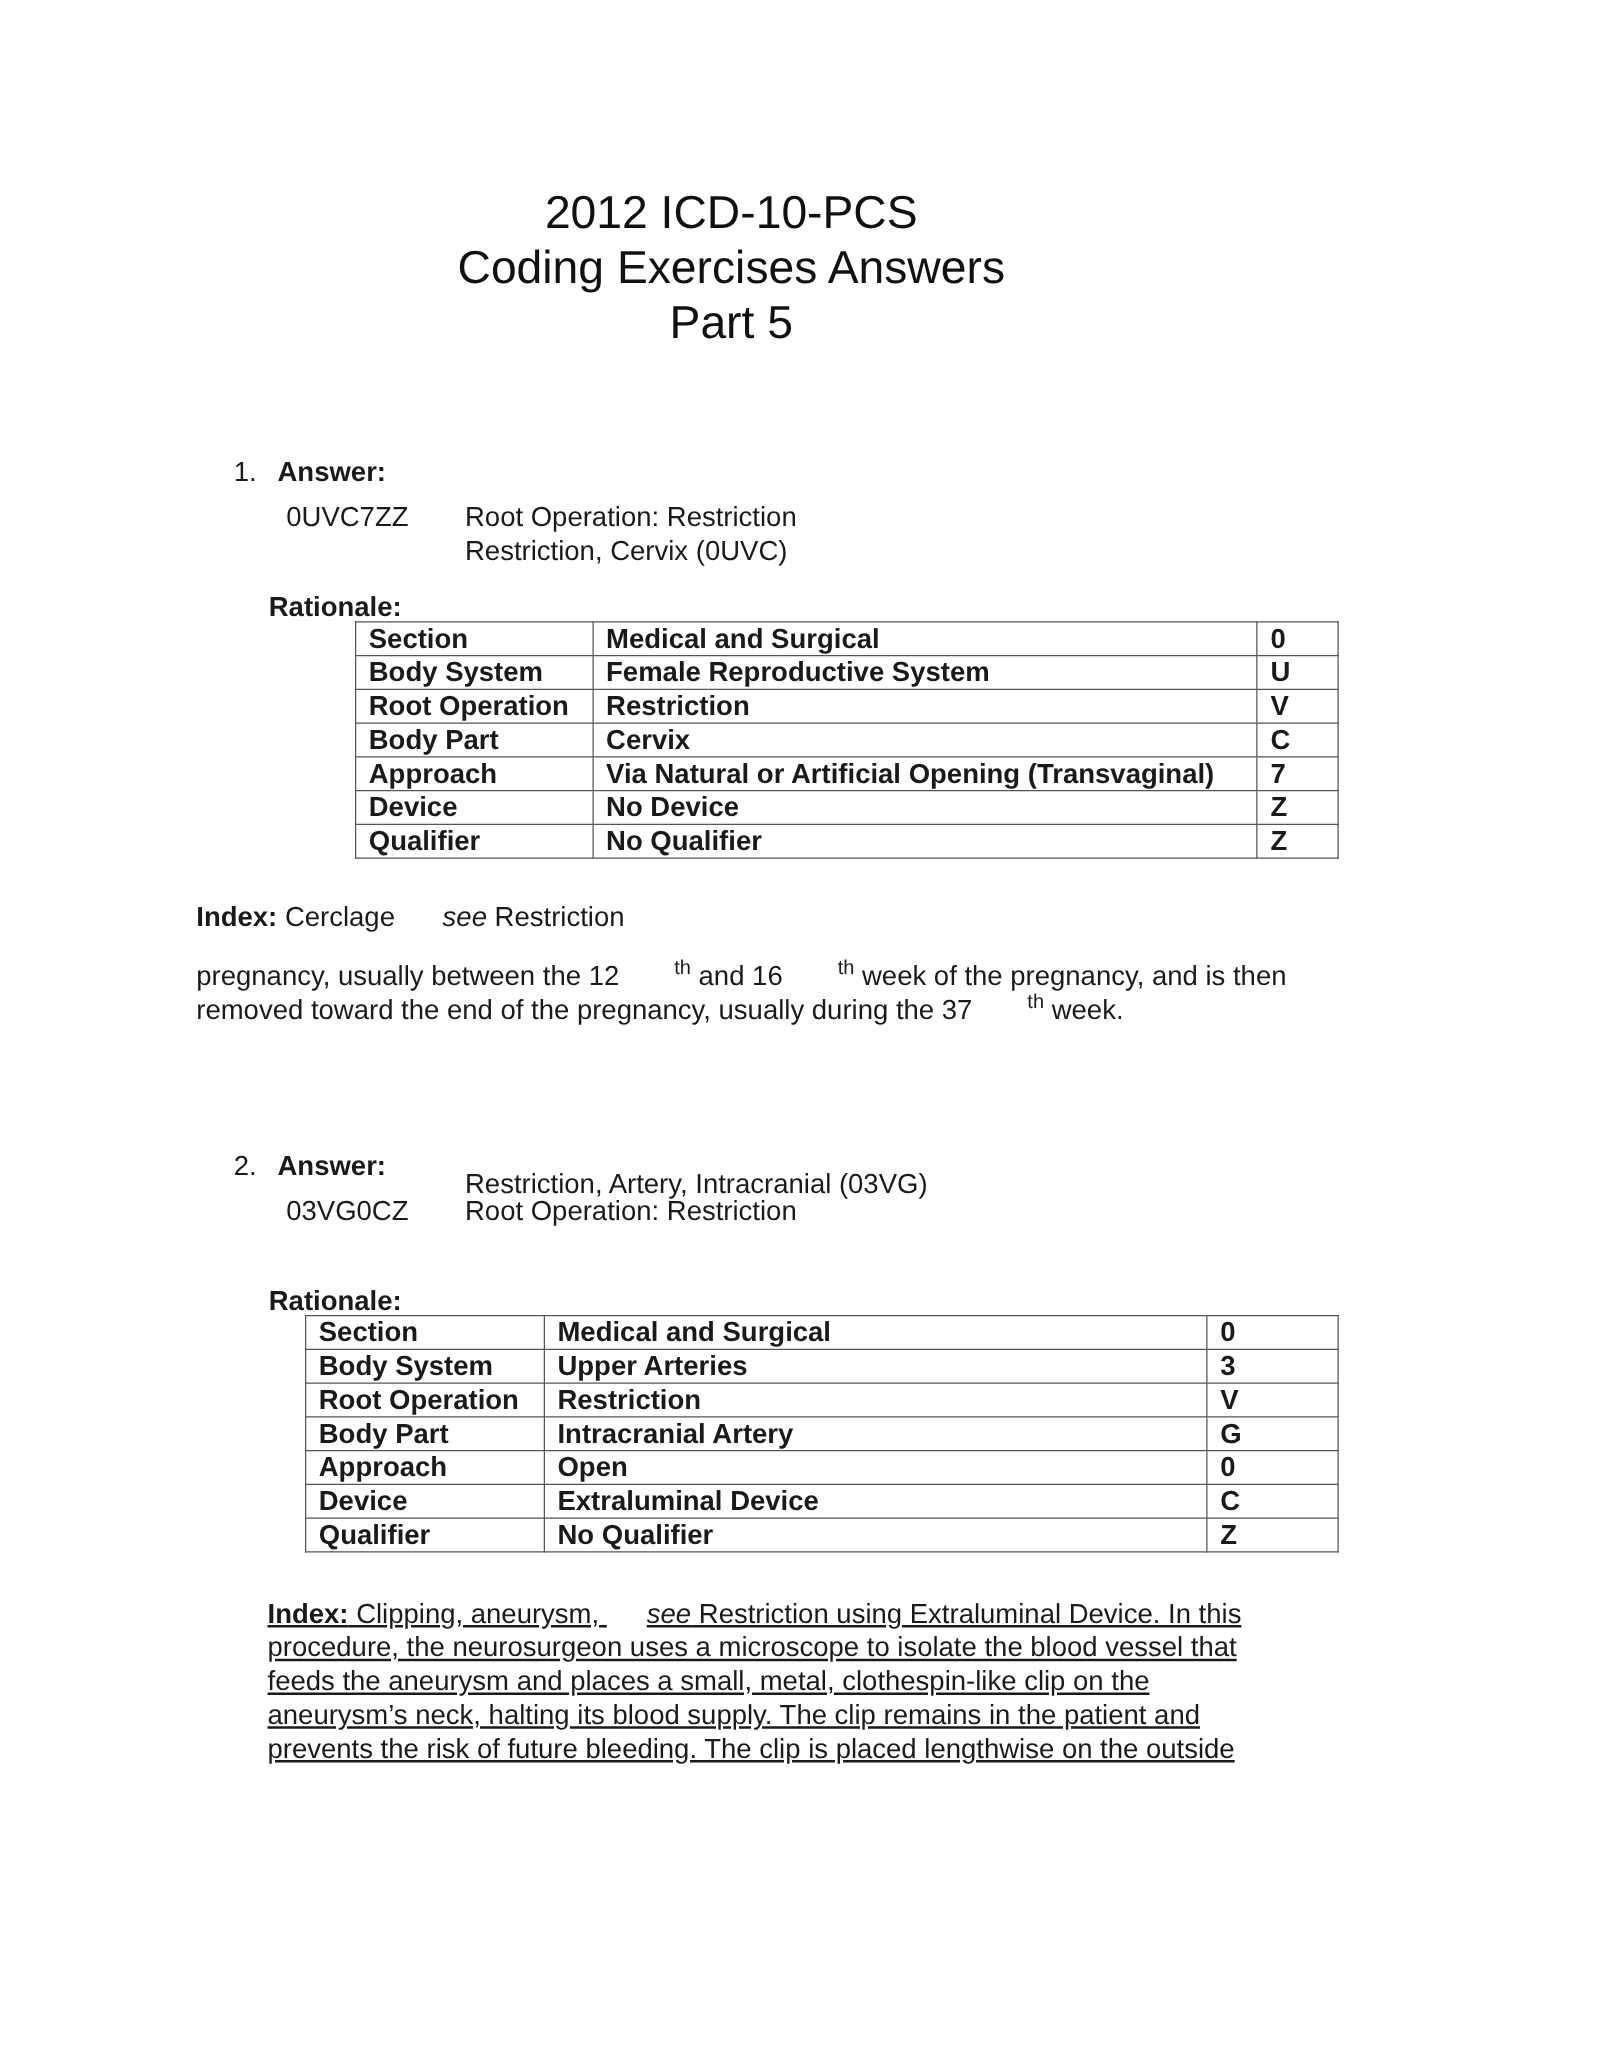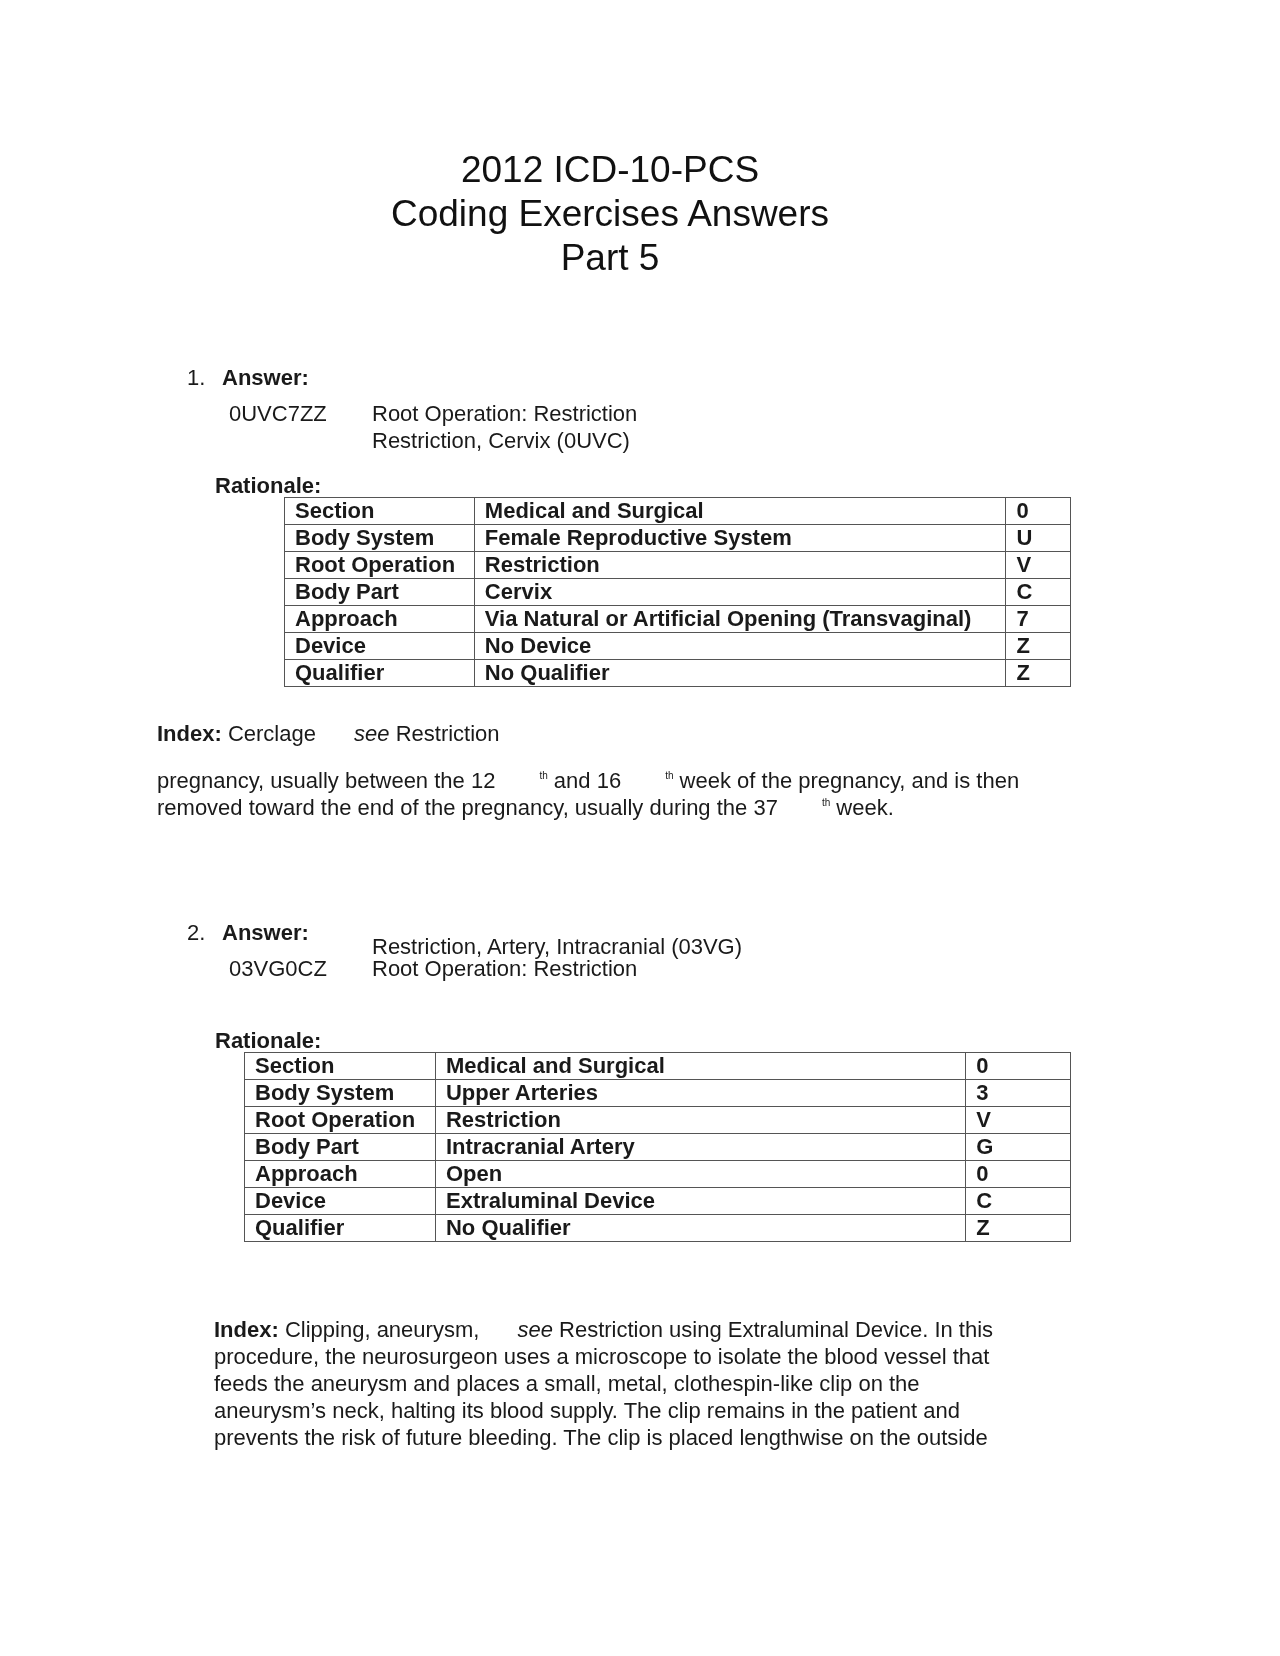--- a/index.html
+++ b/index.html
@@ -2,37 +2,37 @@
 <html><head>
   <meta charset="utf-8">
   <style>
     html, body { margin: 0; padding: 0; background: #ffffff; }
     body {
       width: 1280px; height: 1656px; position: relative; overflow: hidden;
       font-family: "Liberation Sans", sans-serif; color: #1a1a1a;
     }
     .title-block {
       position: absolute; left: 0; top: 148px; width: 1170px;
-      text-align: center; font-size: 37px; line-height: 44px; color: #111; padding-left: 25px;
+      text-align: center; font-size: 37px; line-height: 44px; color: #111;
     }
     .title-block div { display: block; }
     .abs { position: absolute; }
     .num { font-size: 22px; }
     .bold { font-weight: bold; }
     .code { font-size: 22px; }
     table.rat {
       position: absolute; border-collapse: collapse;
       font-size: 22px; line-height: 26px;
     }
     table.rat td {
       border: 1.5px solid #555; padding: 0 10px; height: 26px;
       vertical-align: middle; white-space: nowrap; font-weight: bold;
     }
     .para { font-size: 22px; line-height: 27px; }
-    sup { font-size: 10px; line-height: 0; vertical-align: 9px; padding-left: 44px; }
+    sup { font-size: 16px; line-height: 0; vertical-align: 9px; padding-left: 44px; }
     i { font-style: italic; margin-left: 32px; }
   </style>
 </head>
 <body>
 
 <div class="title-block">
   <div>2012 ICD-10-PCS</div>
   <div>Coding Exercises Answers</div>
   <div>Part 5</div>
 </div>
@@ -146,20 +146,20 @@
         <td>C</td>
       </tr>
       <tr>
         <td>Qualifier</td>
         <td>No Qualifier</td>
         <td>Z</td>
       </tr>
     </tbody>
   </table>
 
-  <div class="abs para" style="left:214px; top:1316px; width:880px;">
+  <div class="abs para" style="left:214px; top:1277px; width:880px;text-decoration:underline;">
     <div><span class="bold">Index:</span><span> Clipping, aneurysm, </span><i>see</i><span> Restriction using Extraluminal Device. In this</span></div>
     <div>procedure, the neurosurgeon uses a microscope to isolate the blood vessel that</div>
     <div>feeds the aneurysm and places a small, metal, clothespin-like clip on the</div>
     <div>aneurysm’s neck, halting its blood supply. The clip remains in the patient and</div>
     <div>prevents the risk of future bleeding. The clip is placed lengthwise on the outside</div>
   </div>
 </div>
 
 </body></html>

